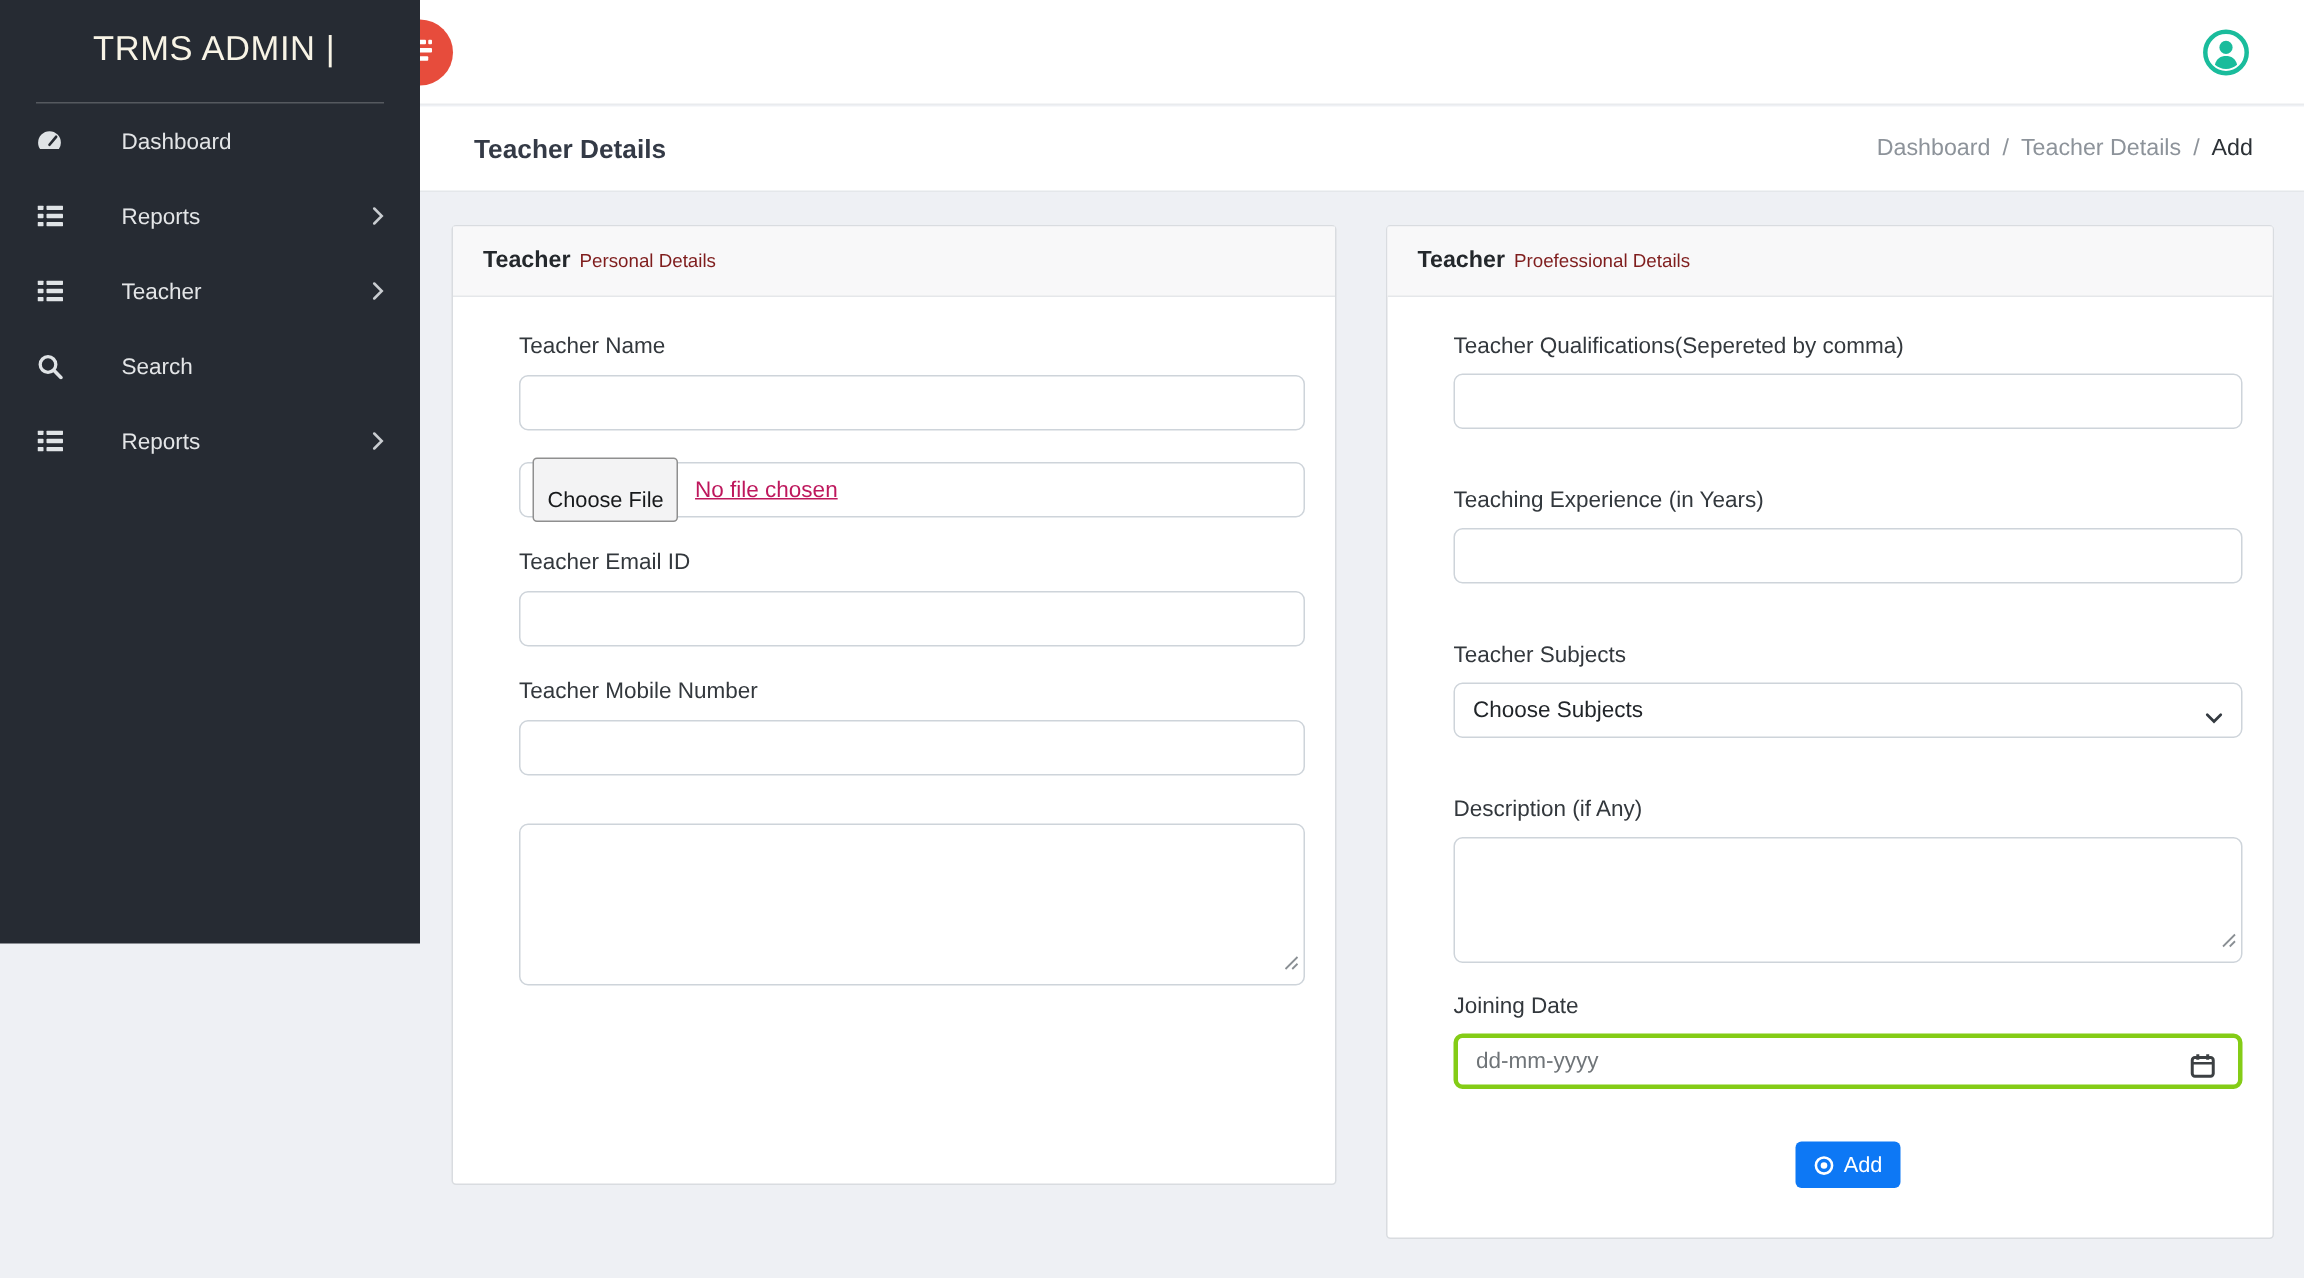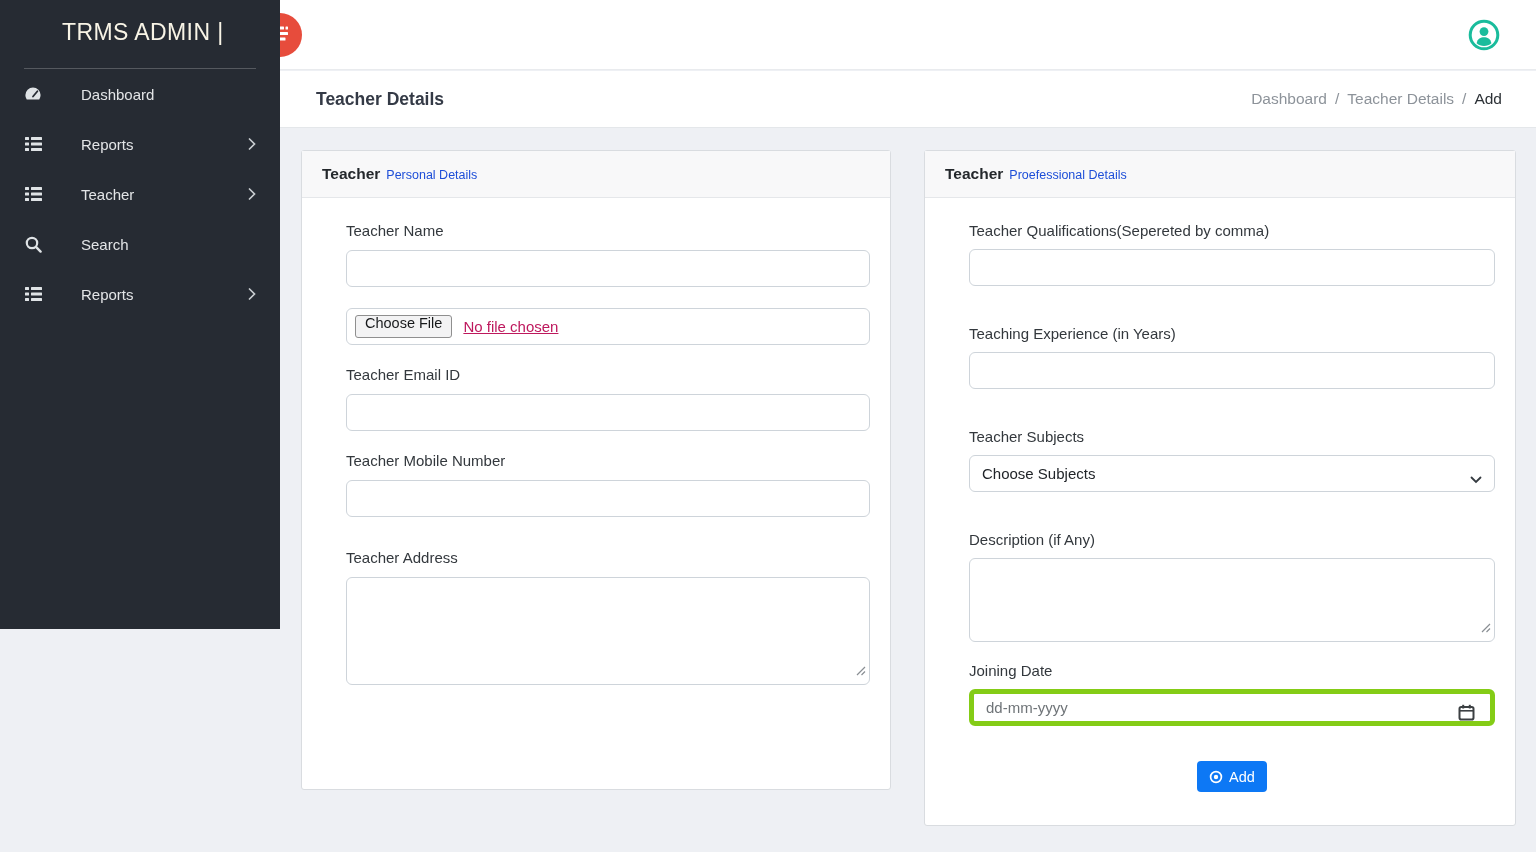--- a/index.html
+++ b/index.html
@@ -38,45 +38,45 @@
   .bc-link { color:#8d939a; cursor:pointer; }
   .bc-active { color:#2c3136; }
   
   .content { position:absolute; left:280px; top:128px; width:1256px; height:724px; }
   .card { position:absolute; background:#fff; border:1px solid #d9dce0; border-radius:3px; }
   .card-personal { left:21px; top:22px; width:590px; height:640px; }
   .card-professional { left:644px; top:22px; width:592px; height:676px; }
   .card-head { height:47px; background:#f8f8f9; border-bottom:1px solid #e5e7ea;
     display:flex; align-items:baseline; padding:14px 20px 0; gap:6px; }
   .ch-bold { font-size:15.5px; font-weight:700; color:#24282c; }
-  .ch-sub  { font-size:12.5px; color:#1d4ed8; }
+  .ch-sub  { font-size:12.5px; color:#7f1d1d; }
   .card-body { padding:24px 20px 0;margin-left:24px; }
   label { display:block; font-size:15px; line-height:18px; color:#33383d; }
   .card-personal label { margin-bottom:10px; }
   .card-professional label { margin-bottom:9px; }
   .card-personal .g { margin-bottom:21px; }
   .card-professional .g { margin-bottom:39px; }
   .g-address { margin-top:32px; }
   .g-desc { margin-bottom:20px !important; }
   .g-join { margin-bottom:0 !important; }
   .inp { width:100%; height:37px; border:1px solid #ced4da; border-radius:6px;
     padding:0 12px; font-size:15px; font-family:inherit; color:#212529; background:#fff; }
   
   .file-box { display:flex; align-items:center; height:37px; border:1px solid #ced4da;
     border-radius:6px; padding:0 12px 0 8px; cursor:pointer; }
   .file-btn { background:#f3f3f4; border:1px solid #8f8f8f; border-radius:3px;
-    font-size:14.5px; line-height:1; padding:0 9px 6px; color:#17191b; }
+    font-size:14.5px; line-height:1; padding:21px 9px 6px; color:#17191b; }
   .file-status { margin-left:11px; color:#be185d; font-size:15px;text-decoration:underline; }
   
   .select-box { position:relative; height:37px; border:1px solid #ced4da; border-radius:6px;
     display:flex; align-items:center; padding:0 20px 0 12px; font-size:15px;
     color:#212529; cursor:pointer; background:#fff; }
   .select-box .caret { position:absolute; right:12px; top:14px; color:#343a40; }
   
-  .date-box { position:relative; height:37px; border:5px solid #84cc16; border-radius:6px;
+  .date-box { position:relative; height:37px; border:3px solid #84cc16; border-radius:6px;
     display:flex; align-items:center; padding:0 40px 0 12px; font-size:15px;
     background:#fff; cursor:text; }
   .date-ph { color:#6f7478; }
   .date-box .cal { position:absolute; right:15px; top:10px; color:#3c4043; }
   
   .ta-wrap { position:relative; }
   .ta { width:100%; border:1px solid #ced4da; border-radius:6px; padding:8px 12px;
     font-family:inherit; font-size:15px; color:#212529; resize:none; display:block; }
   .ta-address { height:108px; }
   .ta-desc { height:84px; }
@@ -241,21 +241,20 @@
         <label>Teacher Email ID</label>
         <input class="inp" type="text" value="" style="">
       </div>
 
       <div class="g">
         <label>Teacher Mobile Number</label>
         <input class="inp" type="text" value="" style="">
       </div>
 
       <div class="g g-address">
-        <label>Teacher Address</label>
         <div class="ta-wrap">
           <textarea class="ta ta-address" style=""></textarea>
           <span class="grip">
             <svg width="10" height="10" viewBox="0 0 10 10">
                 <path d="M9 1 L1 9 M9 5.5 L5.5 9" stroke="currentColor" stroke-width="1.2" fill="none"></path>
               </svg>
           </span>
         </div>
       </div>
 

